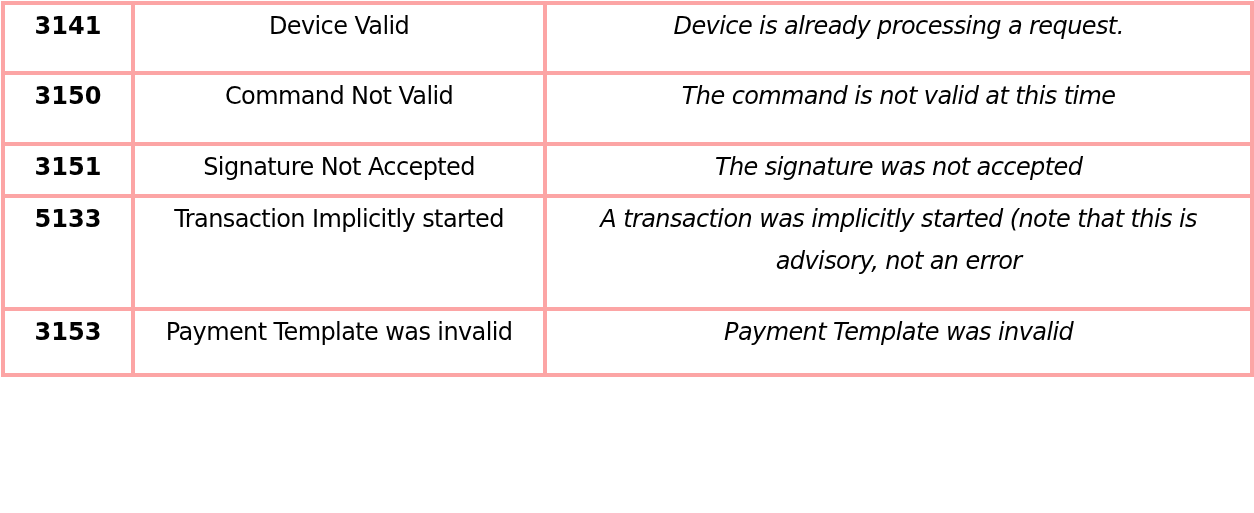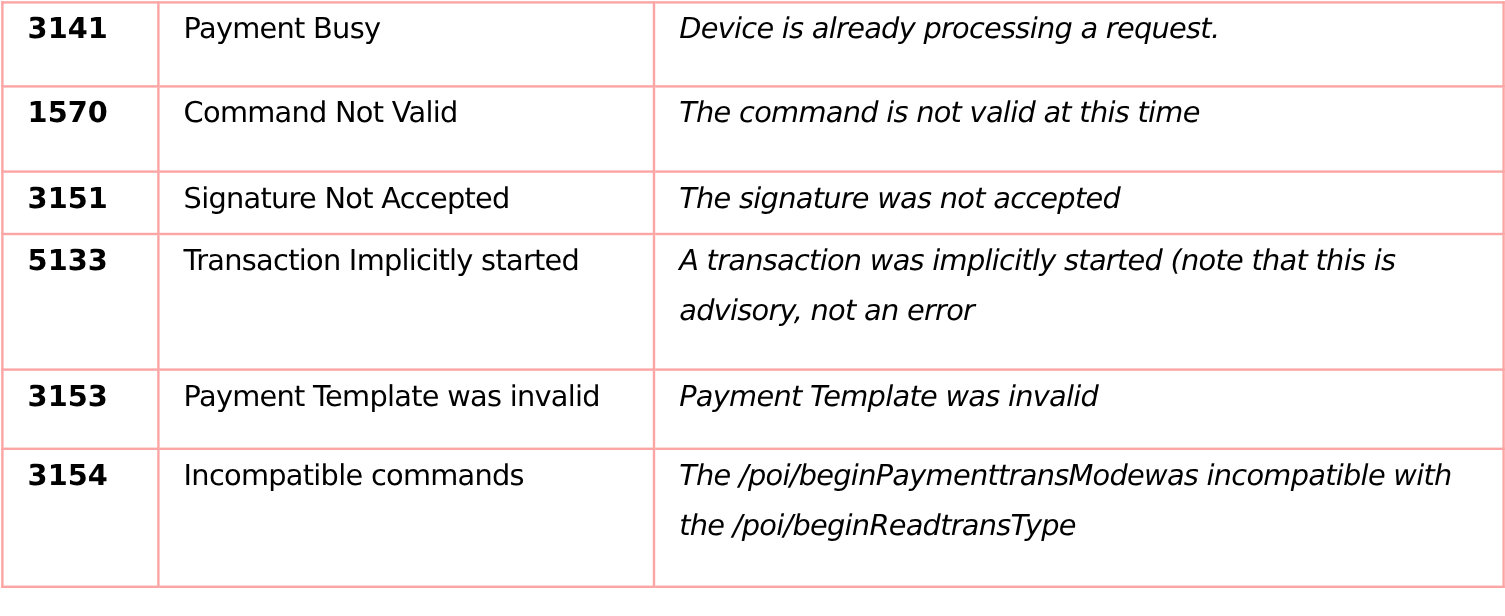--- a/index.html
+++ b/index.html
@@ -15,24 +15,24 @@
       left: 1px;
       top: 1px;
       border-collapse: collapse;
       table-layout: fixed;
       font-family: "DejaVu Sans", sans-serif;
       font-size: 24px;
       color: #000000;
       letter-spacing: -0.6px;
     }
     .table td {
-      border: 2px solid #fca5a5;
+      border: 4px solid #fca5a5;
       vertical-align: top;
-      text-align: left;
-      padding: 0 20px;
+      text-align: center;
+      padding: 0 4px;
       line-height: 42px;
       box-sizing: border-box;
     }
     .col-code { width: 130px; }
     .col-name { width: 413px; }
     .col-desc { width: 708px; }
     .code {
       font-weight: bold;
       letter-spacing: 0px;
     }
@@ -43,42 +43,37 @@
 
 <table class="table">
   <colgroup>
     <col class="col-code">
     <col class="col-name">
     <col class="col-desc">
   </colgroup>
   <tbody id="table-body">
     <tr style="height:70px">
       <td class="code">3141</td>
-      <td>Payment Busy</td>
+      <td>Device Valid</td>
       <td class="desc">Device is already processing a request.</td>
     </tr>
     <tr style="height:71px">
-      <td class="code">1570</td>
+      <td class="code">3150</td>
       <td>Command Not Valid</td>
       <td class="desc">The command is not valid at this time</td>
     </tr>
     <tr style="height:52px">
       <td class="code">3151</td>
       <td>Signature Not Accepted</td>
       <td class="desc">The signature was not accepted</td>
     </tr>
     <tr style="height:113px">
       <td class="code">5133</td>
       <td>Transaction Implicitly started</td>
       <td class="desc">A transaction was implicitly started (note that this is advisory, not an error</td>
     </tr>
     <tr style="height:66px">
       <td class="code">3153</td>
       <td>Payment Template was invalid</td>
       <td class="desc">Payment Template was invalid</td>
     </tr>
-    <tr style="height:115px">
-      <td class="code">3154</td>
-      <td>Incompatible commands</td>
-      <td class="desc">The /poi/beginPaymenttransModewas incompatible with the /poi/beginReadtransType</td>
-    </tr>
   </tbody>
 </table>
 
 </body></html>

